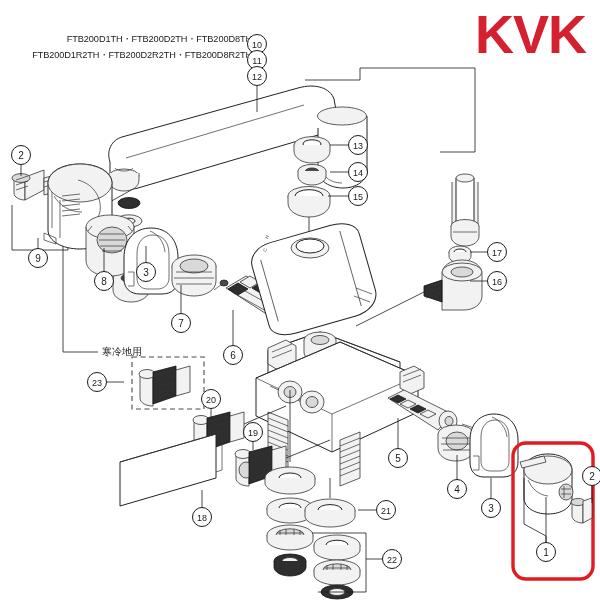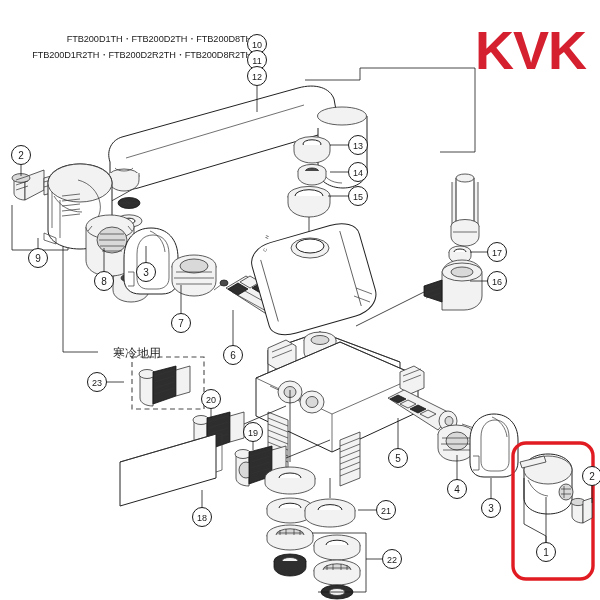--- a/index.html
+++ b/index.html
@@ -44,23 +44,23 @@
     right: 14px;
     top: 6px;
     font-size: 54px;
     font-weight: bold;
     letter-spacing: -1px;
     line-height: 56px;
     font-family: "Liberation Sans", "DejaVu Sans", sans-serif;
   }
   .cold-label {
     position: absolute;
-    left: 113px;
+    left: 102px;
     top: 345px;
-    font-size: 12px;
+    font-size: 10px;
     color: #1a1a1a;
     white-space: nowrap;
   }
   .callout-text {
     font-size: 10px;
     fill: #1a1a1a;
     font-family: "Liberation Sans", "DejaVu Sans", sans-serif;
     text-anchor: middle;
     dominant-baseline: central;
   }
@@ -75,21 +75,21 @@
   .thin { stroke: #333333; stroke-width: 0.7; fill: none; }
   .dashbox { fill: none; stroke: #4a4a4a; stroke-width: 1.1; stroke-dasharray: 5 3.5; }
   .hl-box { fill: none; stroke-width: 3.4; }
   .tiny-label { font-size: 4.5px; fill: #333; font-family: "Liberation Sans", sans-serif; }
 </style>
 </head>
 <body>
 
 <div id="page">
 
-  <div class="brand-logo" style="color: rgb(213, 32, 47); margin-top: 16px;">KVK</div>
+  <div class="brand-logo" style="color: rgb(213, 32, 47);">KVK</div>
 
   <div class="model-lines">
     <div class="model-line">FTB200D1TH・FTB200D2TH・FTB200D8TH</div>
     <div class="model-line">FTB200D1R2TH・FTB200D2R2TH・FTB200D8R2TH</div>
   </div>
 
   <div class="cold-label">寒冷地用</div>
 
   <svg id="diagram-svg" viewBox="0 0 600 600">
 

